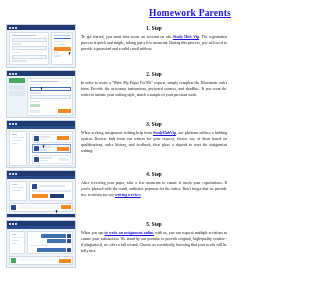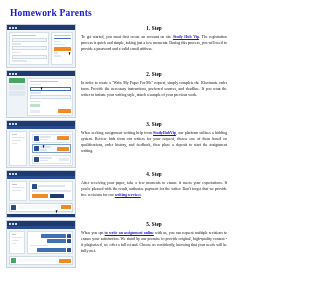--- a/index.html
+++ b/index.html
@@ -10,27 +10,28 @@
   body {
     width: 231px;
     height: 300px;
     font-family: "Liberation Serif", serif;
     color: #000000;
     overflow: hidden;
     position: relative;
   }
 
   .page-title {
-    text-align: left;
+    text-align: right;
     font-size: 9.5px;
     font-weight: bold;
     color: #1a13d6;
+    text-decoration: underline;
     letter-spacing: 0.2px;
     margin: 8px 0 6px 0;
-    padding-left: 10px;
+    padding-left: 18px;
   }
 
   .steps {
     display: block;
   }
 
   .step-row {
     display: flex;
     align-items: flex-start;
     padding: 0 4px 0 6px;

